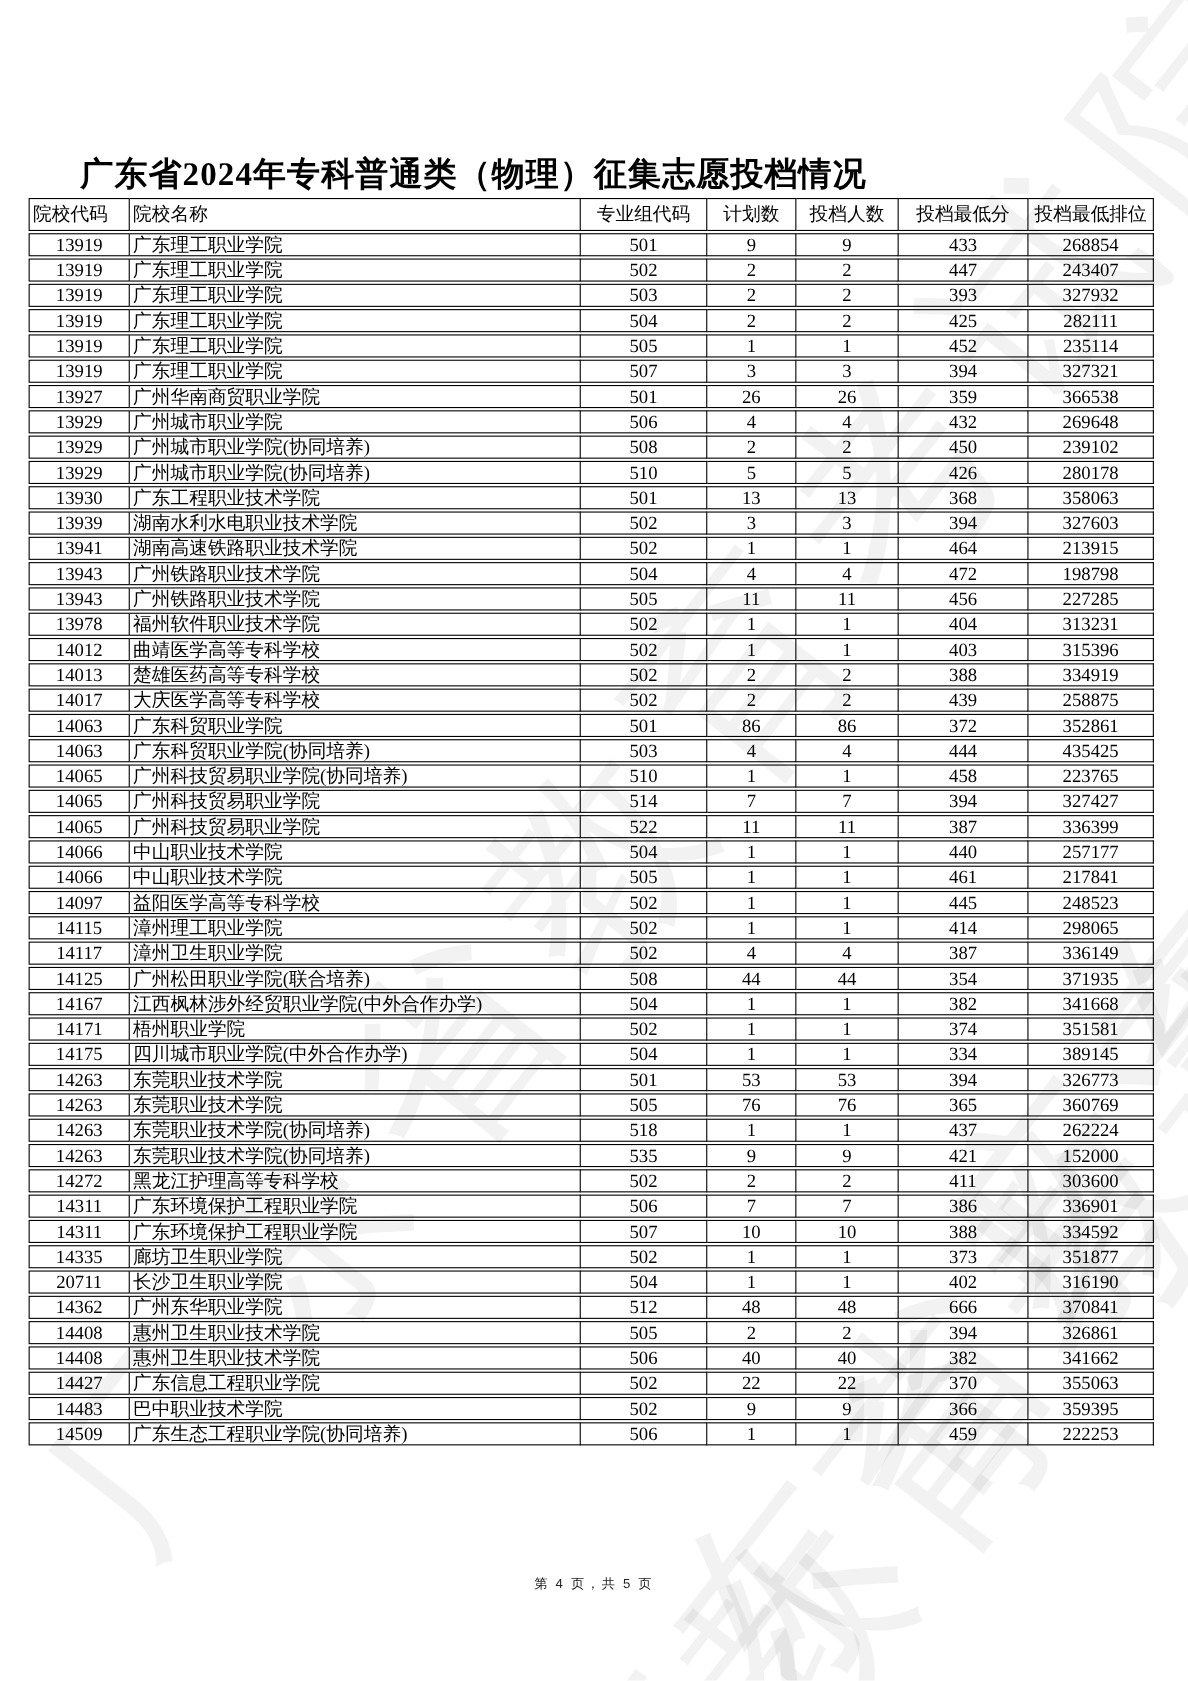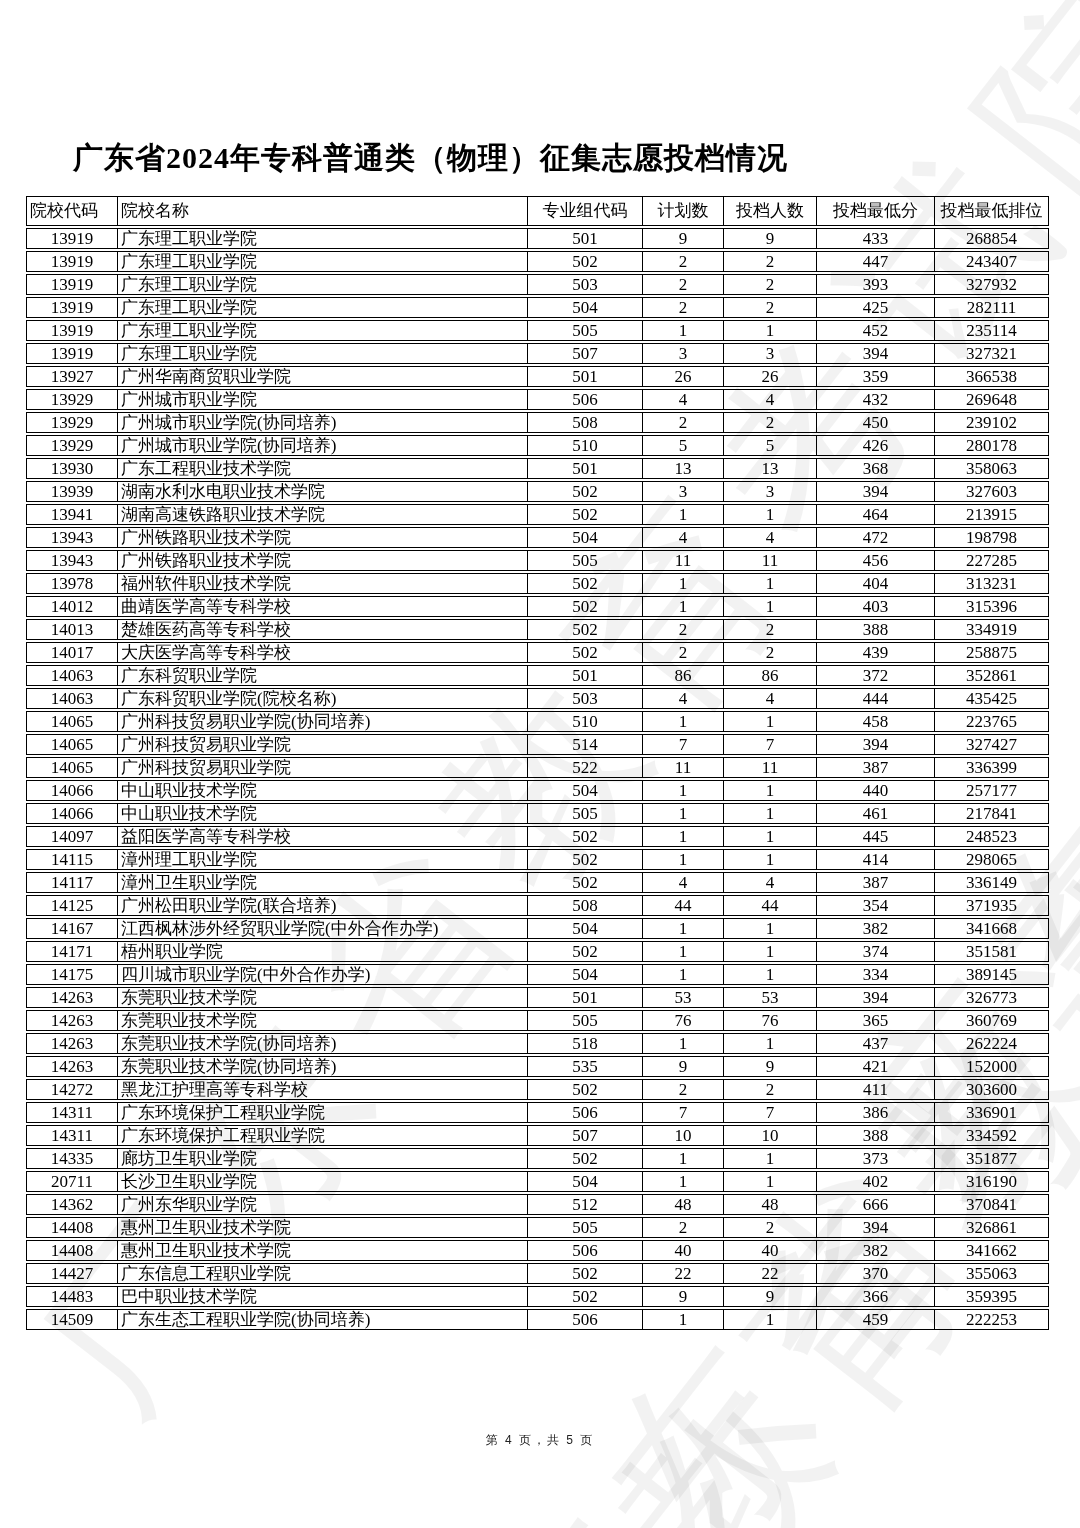--- a/index.html
+++ b/index.html
@@ -55,21 +55,20 @@
   }
 
   table.report {
     position: absolute;
     top: 178px;
     left: 26px;
     width: 1023px;
     border-collapse: separate;
     border-spacing: 0 2px;
     table-layout: fixed;
-    margin-top: 16px;
   }
   table.report th, table.report td {
     border-top: 1.5px solid #000;
     border-bottom: 1.5px solid #000;
     border-right: 1px solid #000;
     padding: 0 3px;
     font-size: 17px;
     line-height: 19px;
     height: 19px;
     color: #000;
@@ -312,21 +311,21 @@
             <td class="ac">14063</td>
             <td class="al">广东科贸职业学院</td>
             <td class="ac">501</td>
             <td class="ac">86</td>
             <td class="ac">86</td>
             <td class="ac">372</td>
             <td class="ac">352861</td>
           </tr>
           <tr>
             <td class="ac">14063</td>
-            <td class="al">广东科贸职业学院(院校名称)</td>
+            <td class="al">广东科贸职业学院(协同培养)</td>
             <td class="ac">503</td>
             <td class="ac">4</td>
             <td class="ac">4</td>
             <td class="ac">444</td>
             <td class="ac">435425</td>
           </tr>
           <tr>
             <td class="ac">14065</td>
             <td class="al">广州科技贸易职业学院(协同培养)</td>
             <td class="ac">510</td>

